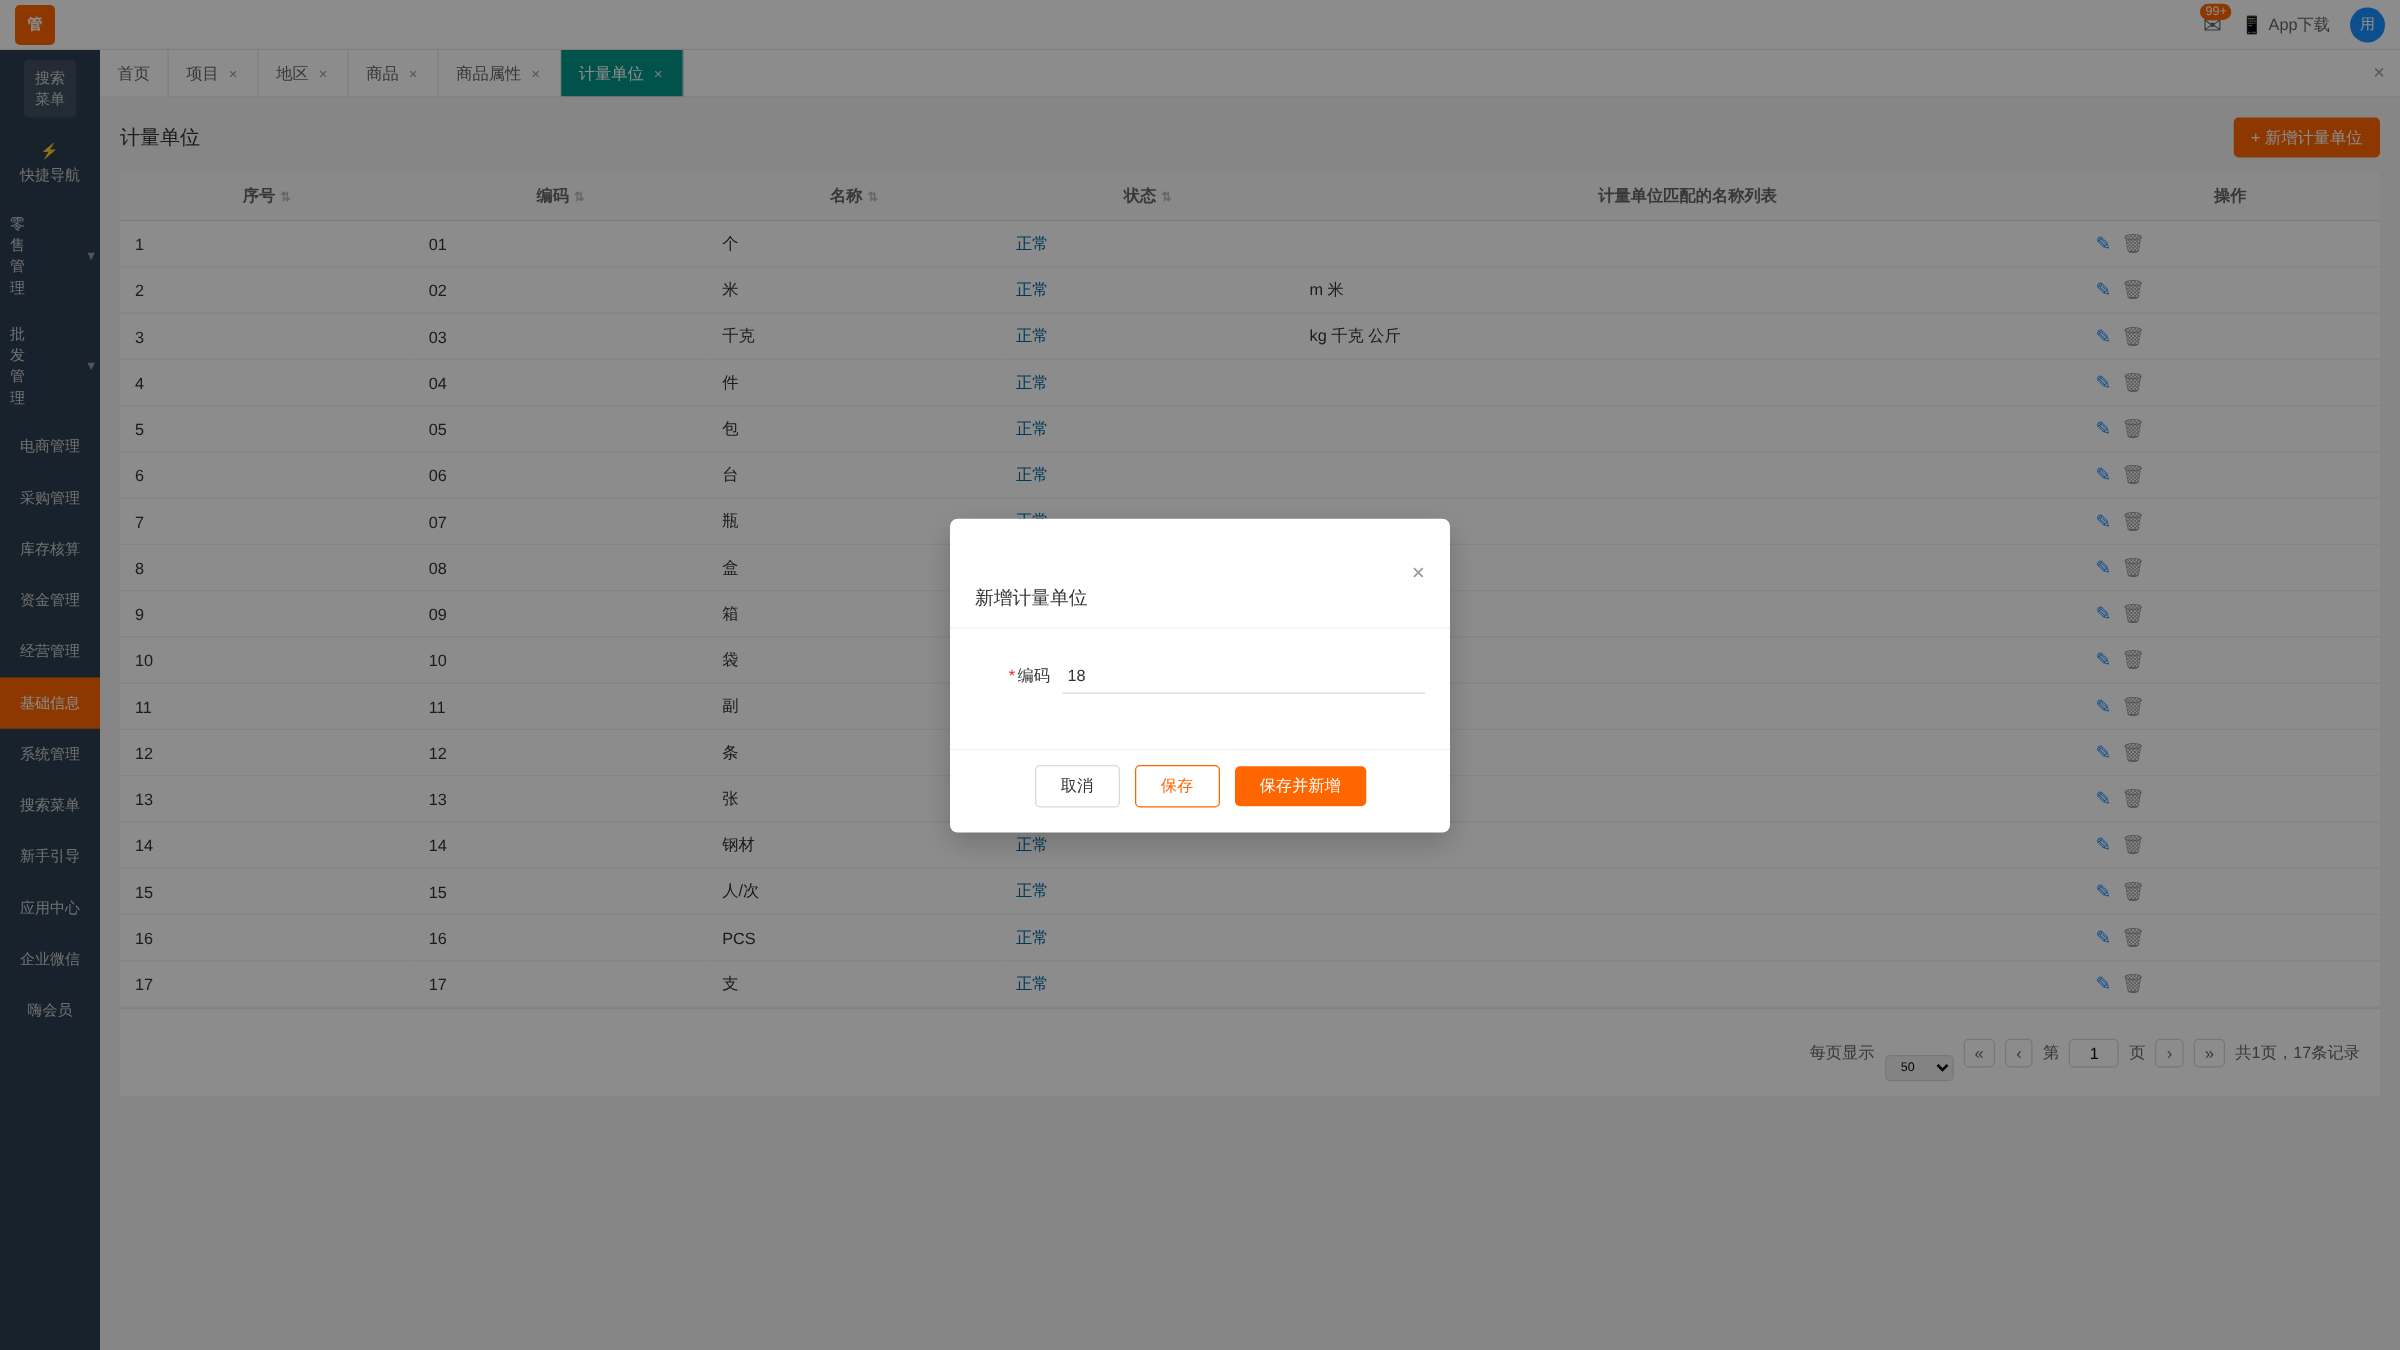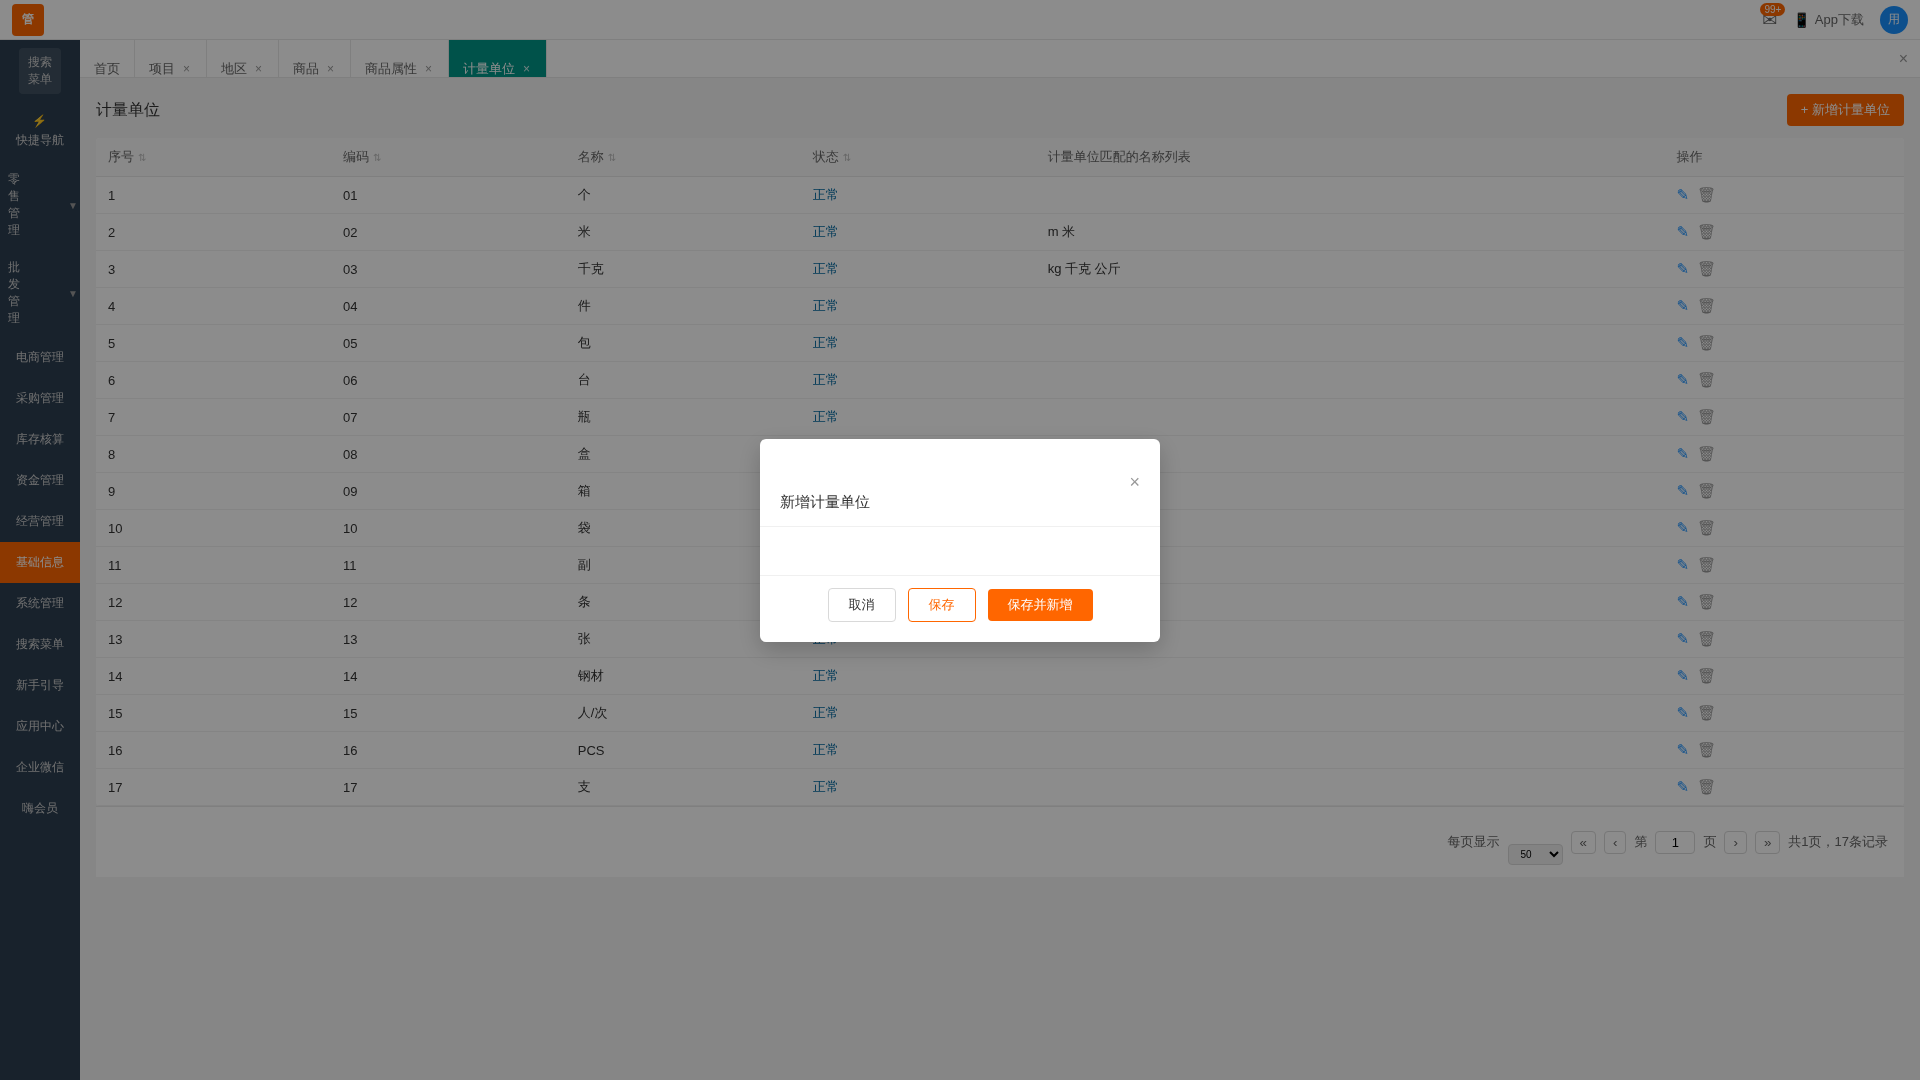--- a/index.html
+++ b/index.html
@@ -26,38 +26,38 @@
     .sidebar-item { padding: 12px 8px; text-align: center; color: #ccc; cursor: pointer; font-size: 12px; display: flex; flex-direction: column; align-items: center; gap: 4px; }
     .sidebar-item.active { background: #f60; color: #fff; }
     .sidebar-item-with-arrow { display: flex; align-items: center; justify-content: space-between; padding: 10px 8px; color: #ccc; cursor: pointer; font-size: 12px; gap: 48px; }
     .arrow-down { font-size: 10px; color: #999; }
 
     
     .main-area { flex: 1; display: flex; flex-direction: column; overflow: hidden; }
 
     
     .tab-bar { display: flex; align-items: center; background: #fff; border-bottom: 1px solid #e8e8e8; padding: 0; height: 38px; overflow: hidden; }
-    .tab-item { display: flex; align-items: flex-end; padding: 0 14px; height: 38px; border-right: 1px solid #e8e8e8; cursor: pointer; color: #666; font-size: 13px; white-space: nowrap; gap: 6px; }
+    .tab-item { display: flex; align-items: center; padding: 0 14px; height: 38px; border-right: 1px solid #e8e8e8; cursor: pointer; color: #666; font-size: 13px; white-space: nowrap; gap: 6px; }
     .tab-item.active { background: #009688; color: #fff; }
     .tab-item.home { background: #fff; }
     .tab-close { font-size: 12px; color: #999; cursor: pointer; padding: 2px; }
     .tab-item.active .tab-close { color: rgba(255,255,255,0.8); }
     .tab-bar-close { margin-left: auto; padding: 0 12px; cursor: pointer; color: #999; font-size: 16px; }
 
     
     .page-content { flex: 1; overflow-y: auto; padding: 16px; background: #f5f5f5; }
     .page-header { display: flex; align-items: center; justify-content: space-between; margin-bottom: 12px; }
     .page-title { font-size: 16px; font-weight: 500; color: #333; }
     .add-btn { background: #f60; color: #fff; border: none; padding: 7px 14px; border-radius: 4px; cursor: pointer; font-size: 13px; }
 
     
     .table-wrapper { background: #fff; border-radius: 4px; overflow: hidden; }
     table { width: 100%; border-collapse: collapse; }
     thead tr { background: #fafafa; }
-    thead th { padding: 10px 12px; text-align: left; font-weight: 400; color: #666; font-size: 13px; border-bottom: 1px solid #e8e8e8; white-space: nowrap; }
+    thead th { padding: 10px 12px; text-align: center; font-weight: 700; color: #666; font-size: 13px; border-bottom: 1px solid #e8e8e8; white-space: nowrap; }
     tbody tr { border-bottom: 1px solid #f0f0f0; }
     tbody td { padding: 9px 12px; color: #333; font-size: 13px; }
     .status-normal { color: #0369a1; }
     .action-btns { display: flex; gap: 8px; }
     .edit-btn { color: #1890ff; cursor: pointer; font-size: 15px; }
     .del-btn { color: #999; cursor: pointer; font-size: 15px; }
     .sort-icon { display: inline-block; margin-left: 4px; color: #bbb; font-size: 10px; }
 
     
     .pagination { display: flex; align-items: center; justify-content: flex-end; padding: 12px 16px; background: #fff; border-top: 1px solid #e8e8e8; gap: 8px; font-size: 13px; color: #666; }
@@ -464,20 +464,26 @@
   </div>
 </div>
 
 <div class="overlay">
   <div class="modal">
     <div class="modal-header">
       <span class="modal-title">新增计量单位</span>
       <span class="modal-close">×</span>
     </div>
     <div class="modal-body">
+      <div class="form-row">
+        <span class="form-label">
+          <span class="required-star">*</span>编码
+        </span>
+        <input class="form-input" type="text" value="18" style="">
+      </div>
     </div>
     <div class="modal-footer">
       <button class="btn-cancel">取消</button>
       <button class="btn-save">保存</button>
       <button class="btn-save-new">保存并新增</button>
     </div>
   </div>
 </div>
 
 </body></html>

